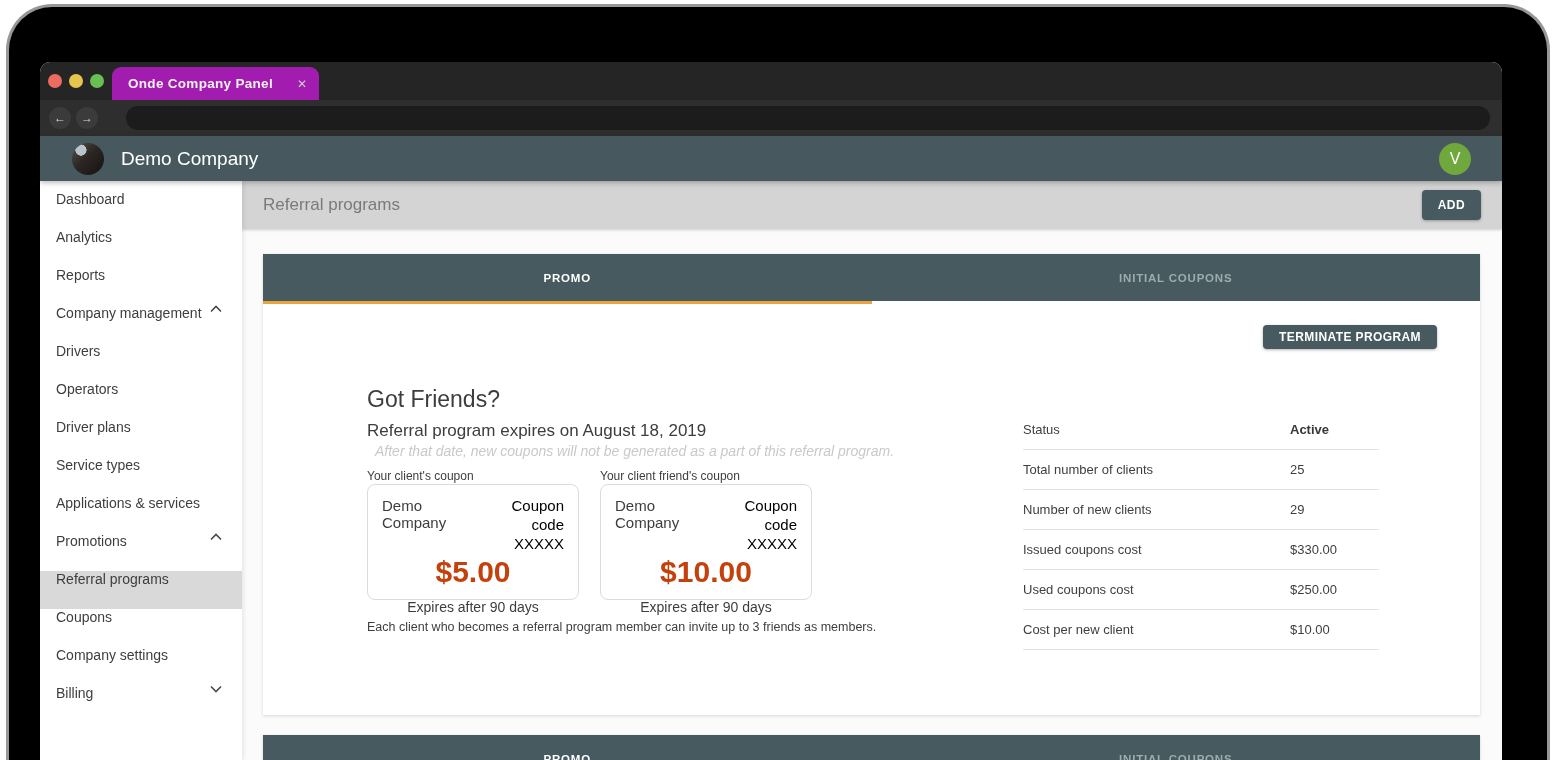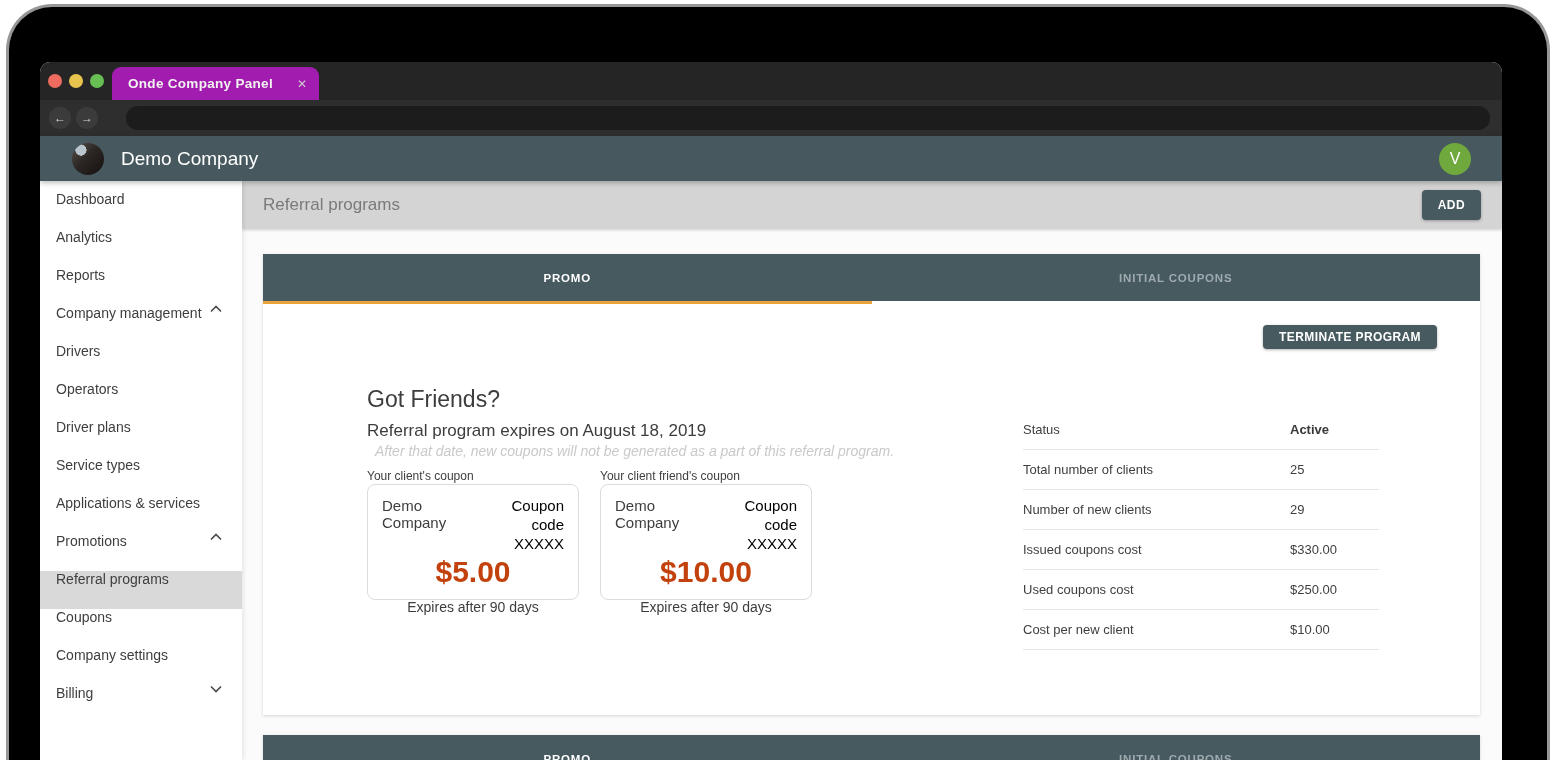--- a/index.html
+++ b/index.html
@@ -234,20 +234,21 @@
 
           <div class="coupon c2">
             <div class="coupon-top">
               <span class="coupon-company">Demo Company</span>
               <span class="coupon-code"><span>Coupon code</span><br><span>XXXXX</span></span>
             </div>
             <div class="coupon-amount">$10.00</div>
             <div class="coupon-expiry">Expires after 90 days</div>
           </div>
 
+          <div class="invite-note">Each client who becomes a referral program member can invite up to 3 friends as members.</div>
 
           <div class="stats">
             <div class="stat-row first">
               <span class="stat-label">Status</span>
               <span class="stat-value">Active</span>
             </div>
             <div class="stat-row">
               <span class="stat-label">Total number of clients</span>
               <span class="stat-value">25</span>
             </div>

